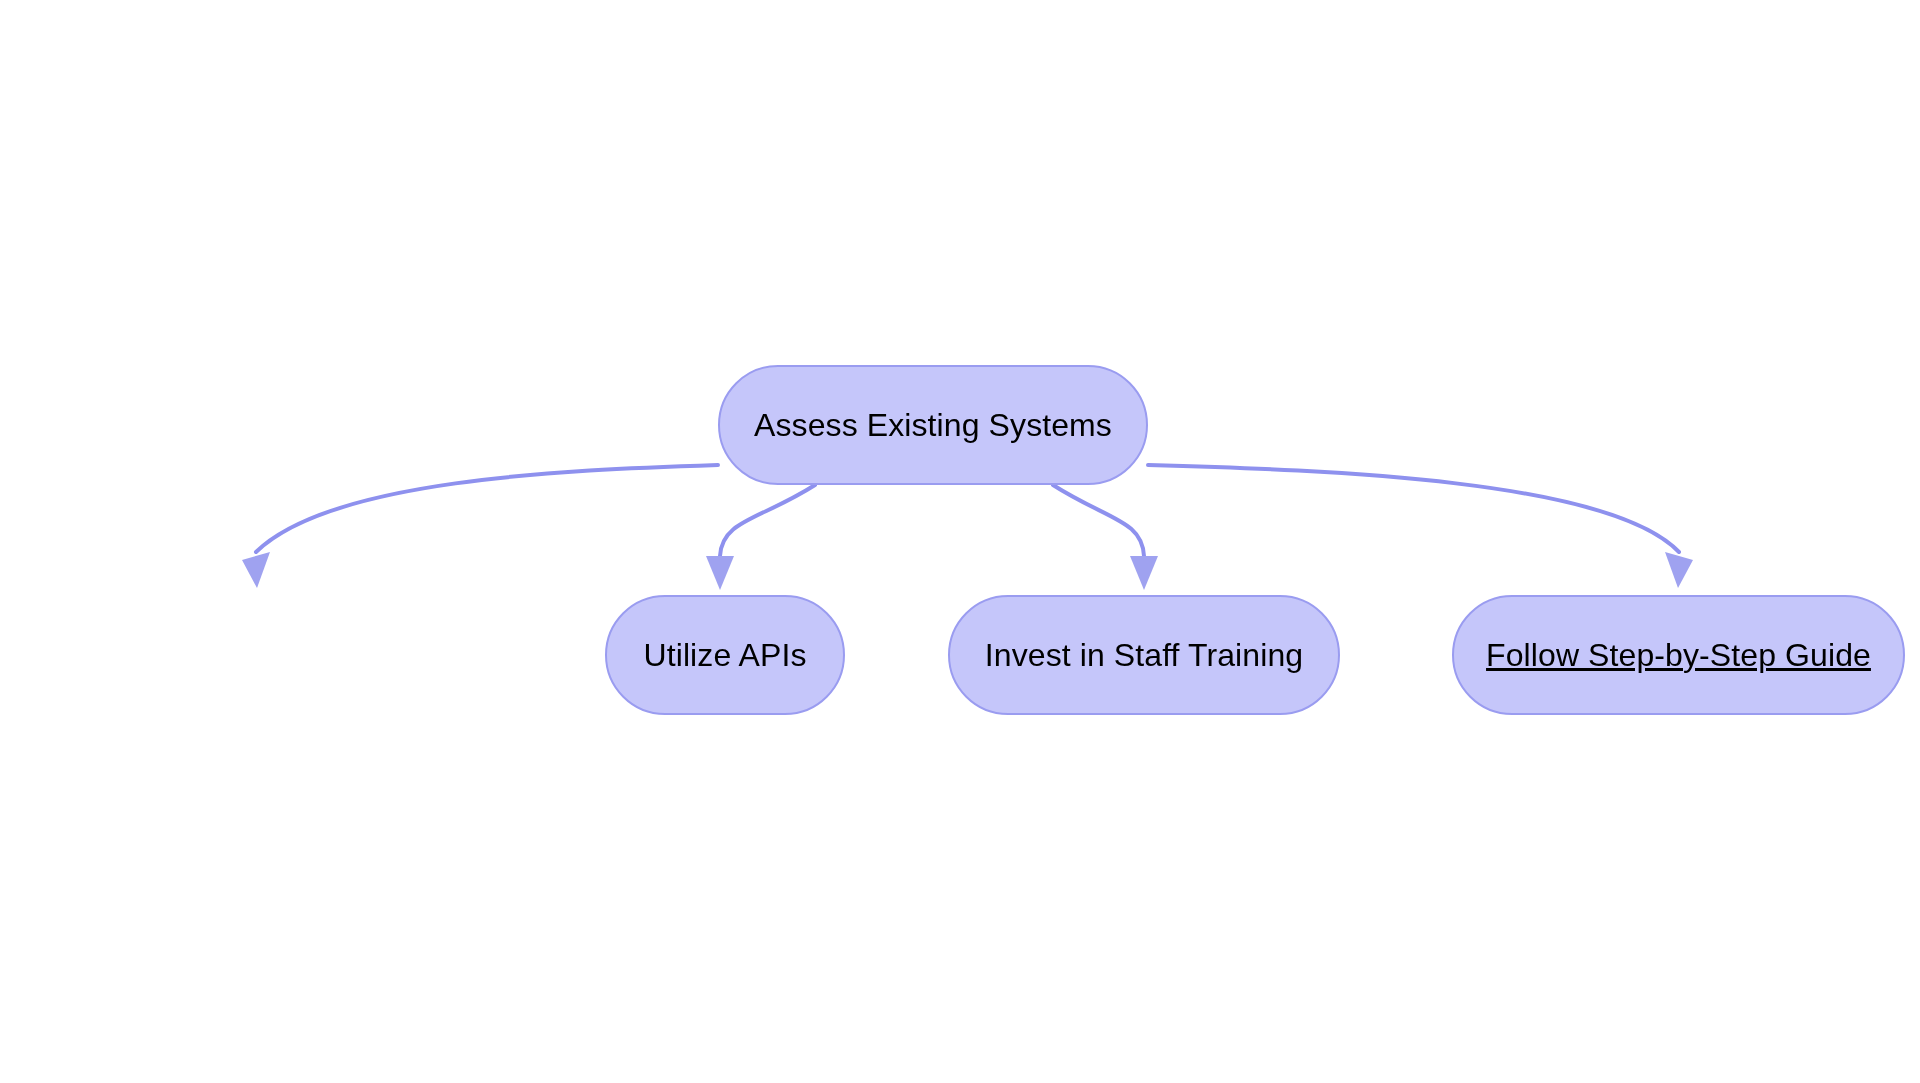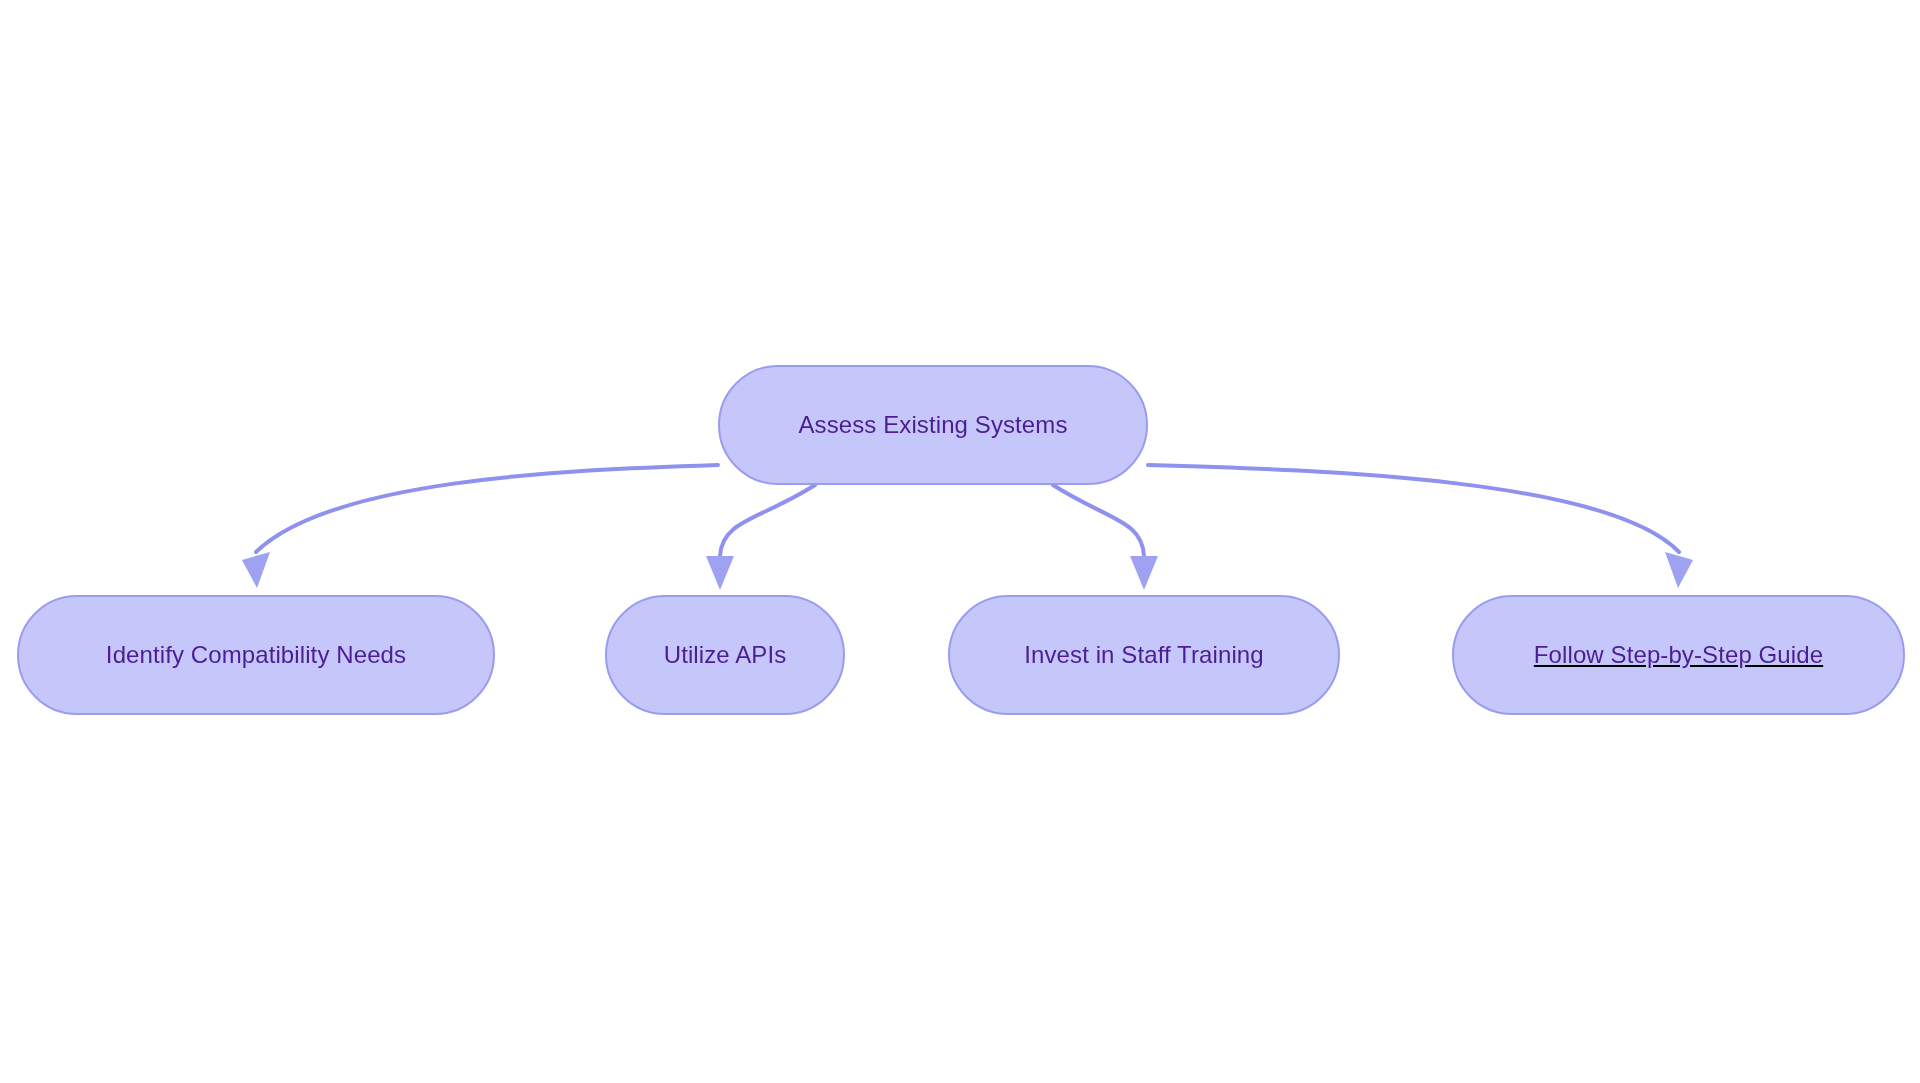--- a/index.html
+++ b/index.html
@@ -32,22 +32,22 @@
     display: flex;
     align-items: center;
     justify-content: center;
     background: #c5c6fa;
     border: 2px solid #9a9cf0;
     border-radius: 60px;
     height: 120px;
     z-index: 2;
   }
   .node-label {
-    color: #4c1d95;
-    font-size: 24px;
+    color: #000000;
+    font-size: 32px;
     font-weight: 400;
     letter-spacing: 0.1px;
     white-space: nowrap;
     font-family: "Liberation Sans", sans-serif;
   }
   #node-root {
     left: 718px;
     top: 365px;
     width: 430px;
   }
@@ -97,23 +97,20 @@
 
       <path d="M 1148 465 C 1330 470, 1610 480, 1679 552" fill="none" stroke="#8e91ee" stroke-width="4" stroke-linecap="round"></path>
       <polygon points="1665,552 1693,560 1678,588" fill="#9fa2f0"></polygon>
     </g>
   </svg>
 
   <div class="node" id="node-root">
     <span class="node-label">Assess Existing Systems</span>
   </div>
 
-  <div class="node" id="node-child-0">
-    <span class="node-label">Identify Compatibility Needs</span>
-  </div>
 
   <div class="node" id="node-child-2">
     <span class="node-label">Invest in Staff Training</span>
   </div>
 
   <div class="node" id="node-child-1">
     <span class="node-label">Utilize APIs</span>
   </div>
 
   <div class="node" id="node-child-3">

